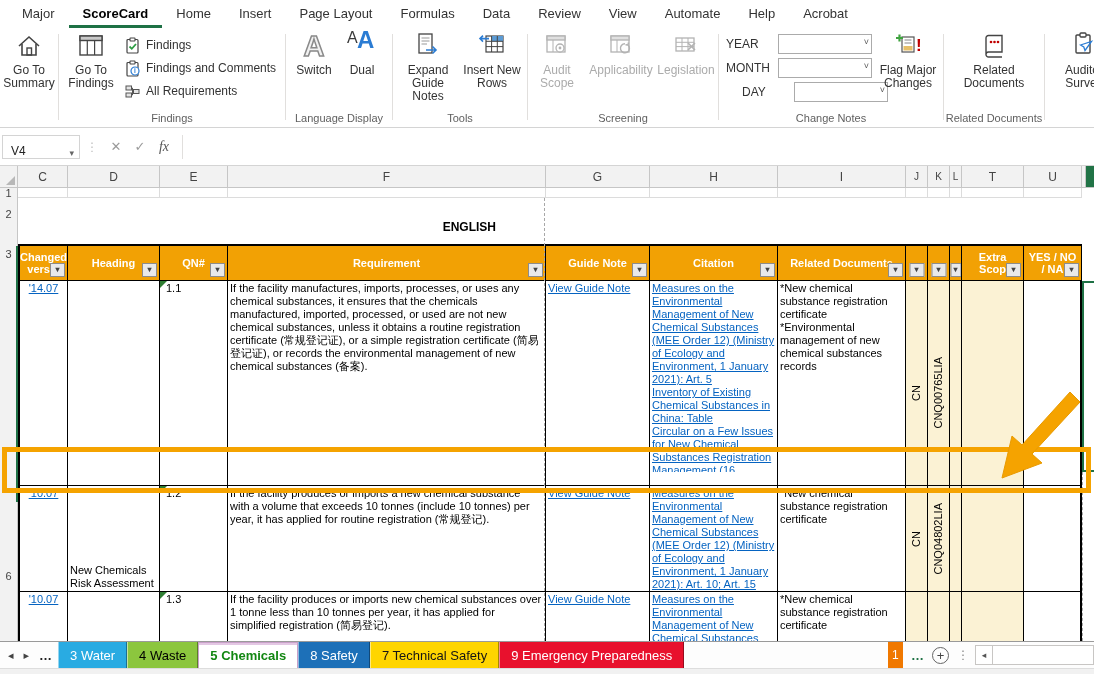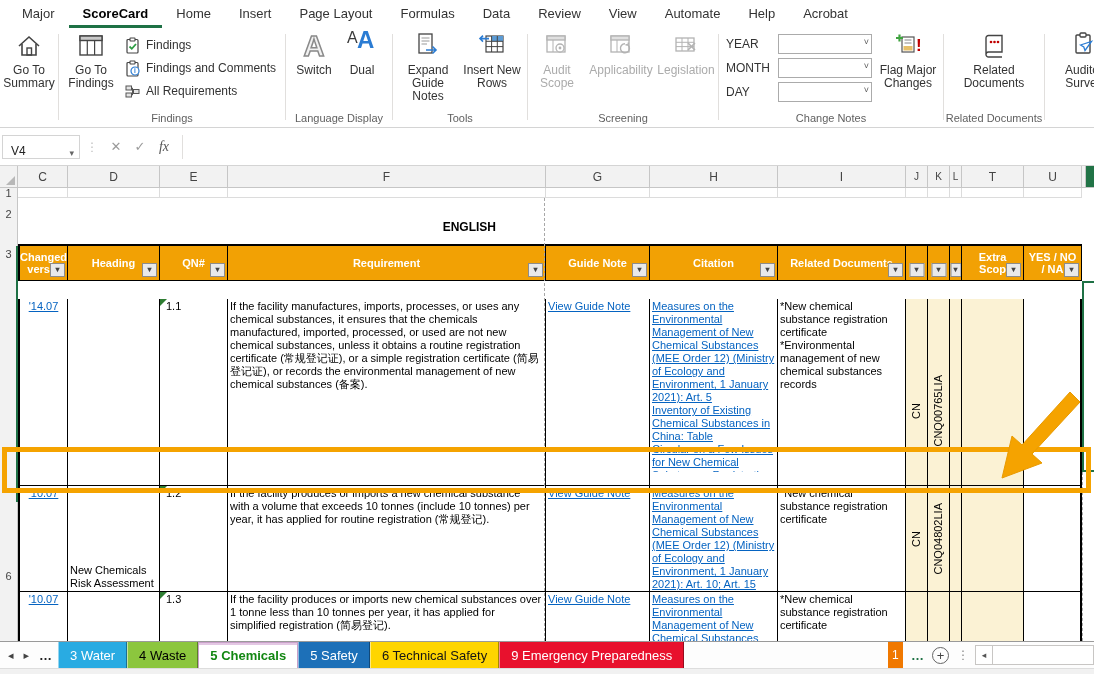--- a/index.html
+++ b/index.html
@@ -45,21 +45,21 @@
   .ch.small{font-size:10px;}
   .vhead{position:absolute;left:1086px;top:0;width:8px;height:22px;background:#217346;border-bottom:1px solid #C6C6C6;box-sizing:border-box;}
   .gutter{position:absolute;left:0;top:22px;width:18px;height:453px;background:#F2F2F2;border-right:1px solid #C6C6C6;box-sizing:border-box;}
   .rn{position:absolute;left:0;width:17px;text-align:center;font-size:11px;color:#444;}
 
   
   .cC{left:18px;width:50px}.cD{left:68px;width:92px}.cE{left:160px;width:68px}.cF{left:228px;width:318px}
   .cG{left:546px;width:104px}.cH{left:650px;width:128px}.cI{left:778px;width:128px}.cJ{left:906px;width:22px}
   .cK{left:928px;width:22px}.cL{left:950px;width:12px}.cT{left:962px;width:62px}.cU{left:1024px;width:58px}
   
-  .r1{top:22px;height:10px}.r3{top:78px;height:37px}.r4{top:133px;height:225px}
+  .r1{top:22px;height:10px}.r3{top:78px;height:37px}.r4{top:115px;height:225px}
   .r5{top:306px;height:14px}.r6{top:320px;height:106px}.r7{top:426px;height:49px}
 
   .cell{position:absolute;box-sizing:border-box;overflow:hidden;background:#fff;border-right:1px solid #000;border-bottom:1px solid #000;font-size:11px;line-height:13px;color:#000;padding:1px 2px;}
   .lcell{position:absolute;box-sizing:border-box;background:#fff;border-right:1px solid #DCDCDC;border-bottom:1px solid #DCDCDC;}
   .edgeL{border-left:2px solid #000;}
   .edgeR{border-right:2px solid #000;}
   .r3 .hc,.hc{background:#F2A104;color:#fff;font-weight:700;text-align:center;}
   .hc{display:flex;align-items:center;justify-content:center;border-top:2px solid #000;position:absolute;box-sizing:border-box;border-right:1px solid #000;border-bottom:1px solid #000;font-size:11px;line-height:12px;overflow:hidden;padding:1px 2px;}
   .flt{position:absolute;right:2px;bottom:3px;width:15px;height:14px;background:#E9E9E9;border:1px solid #8C8C8C;box-sizing:border-box;color:#444;font-size:8px;display:flex;align-items:center;justify-content:center;}
   .flt.ctr{right:auto;left:50%;transform:translateX(-50%);}
@@ -275,21 +275,21 @@
 
     <div class="grp" style="left:720px;width:222px">
       <div class="cn-row" style="left:6px;top:6px">
         <span class="cn-lab">YEAR</span>
         <span class="combo"><span></span><span class="car">˅</span></span>
       </div>
       <div class="cn-row" style="left:6px;top:30px">
         <span class="cn-lab">MONTH</span>
         <span class="combo"><span></span><span class="car">˅</span></span>
       </div>
-      <div class="cn-row" style="left:6px;top:54px">
+      <div class="cn-row" style="left:22px;top:54px">
         <span class="cn-lab">DAY</span>
         <span class="combo"><span></span><span class="car">˅</span></span>
       </div>
       <div class="bigbtn" style="left:156px;width:64px">
         <span>
           <svg width="32" height="30" viewBox="0 0 32 30">
               <rect x="10" y="6" width="12" height="15" fill="#fff" stroke="#555" stroke-width="1.2"></rect>
               <rect x="11.5" y="15" width="9" height="4.5" fill="#E7C06A"></rect>
               <g stroke="#888" stroke-width="1">
                 <line x1="12.5" y1="9" x2="19.5" y2="9"></line>
@@ -518,22 +518,22 @@
 
   <div class="tabbar">
     <div class="tnav">
       <span>◂</span>
       <span>▸</span>
     </div>
     <span class="tmore">…</span>
     <div class="stab stb0">3 Water</div>
     <div class="stab stb1">4 Waste</div>
     <div class="stab stb2">5 Chemicals</div>
-    <div class="stab stb4">5 Safety</div>
-    <div class="stab stb5">6 Technical Safety</div>
+    <div class="stab stb4">8 Safety</div>
+    <div class="stab stb5">7 Technical Safety</div>
     <div class="stab stb6">9 Emergency Preparedness</div>
     <div class="tright">
       <div class="sliver">1</div>
       <span class="gdots">…</span>
       <span class="addbtn">+</span>
       <span class="kebab">⋮</span>
       <span class="hsl">◂</span>
       <div class="htrack"></div>
     </div>
   </div>

